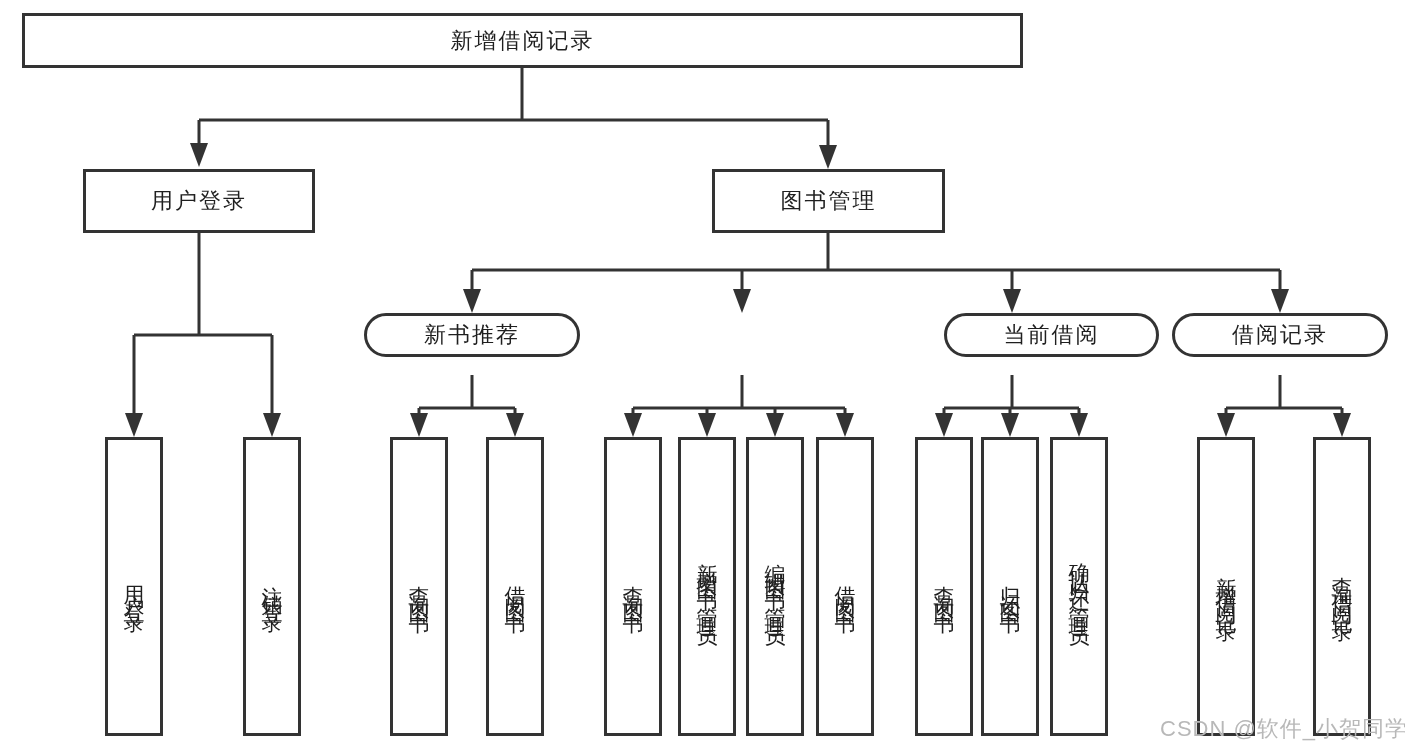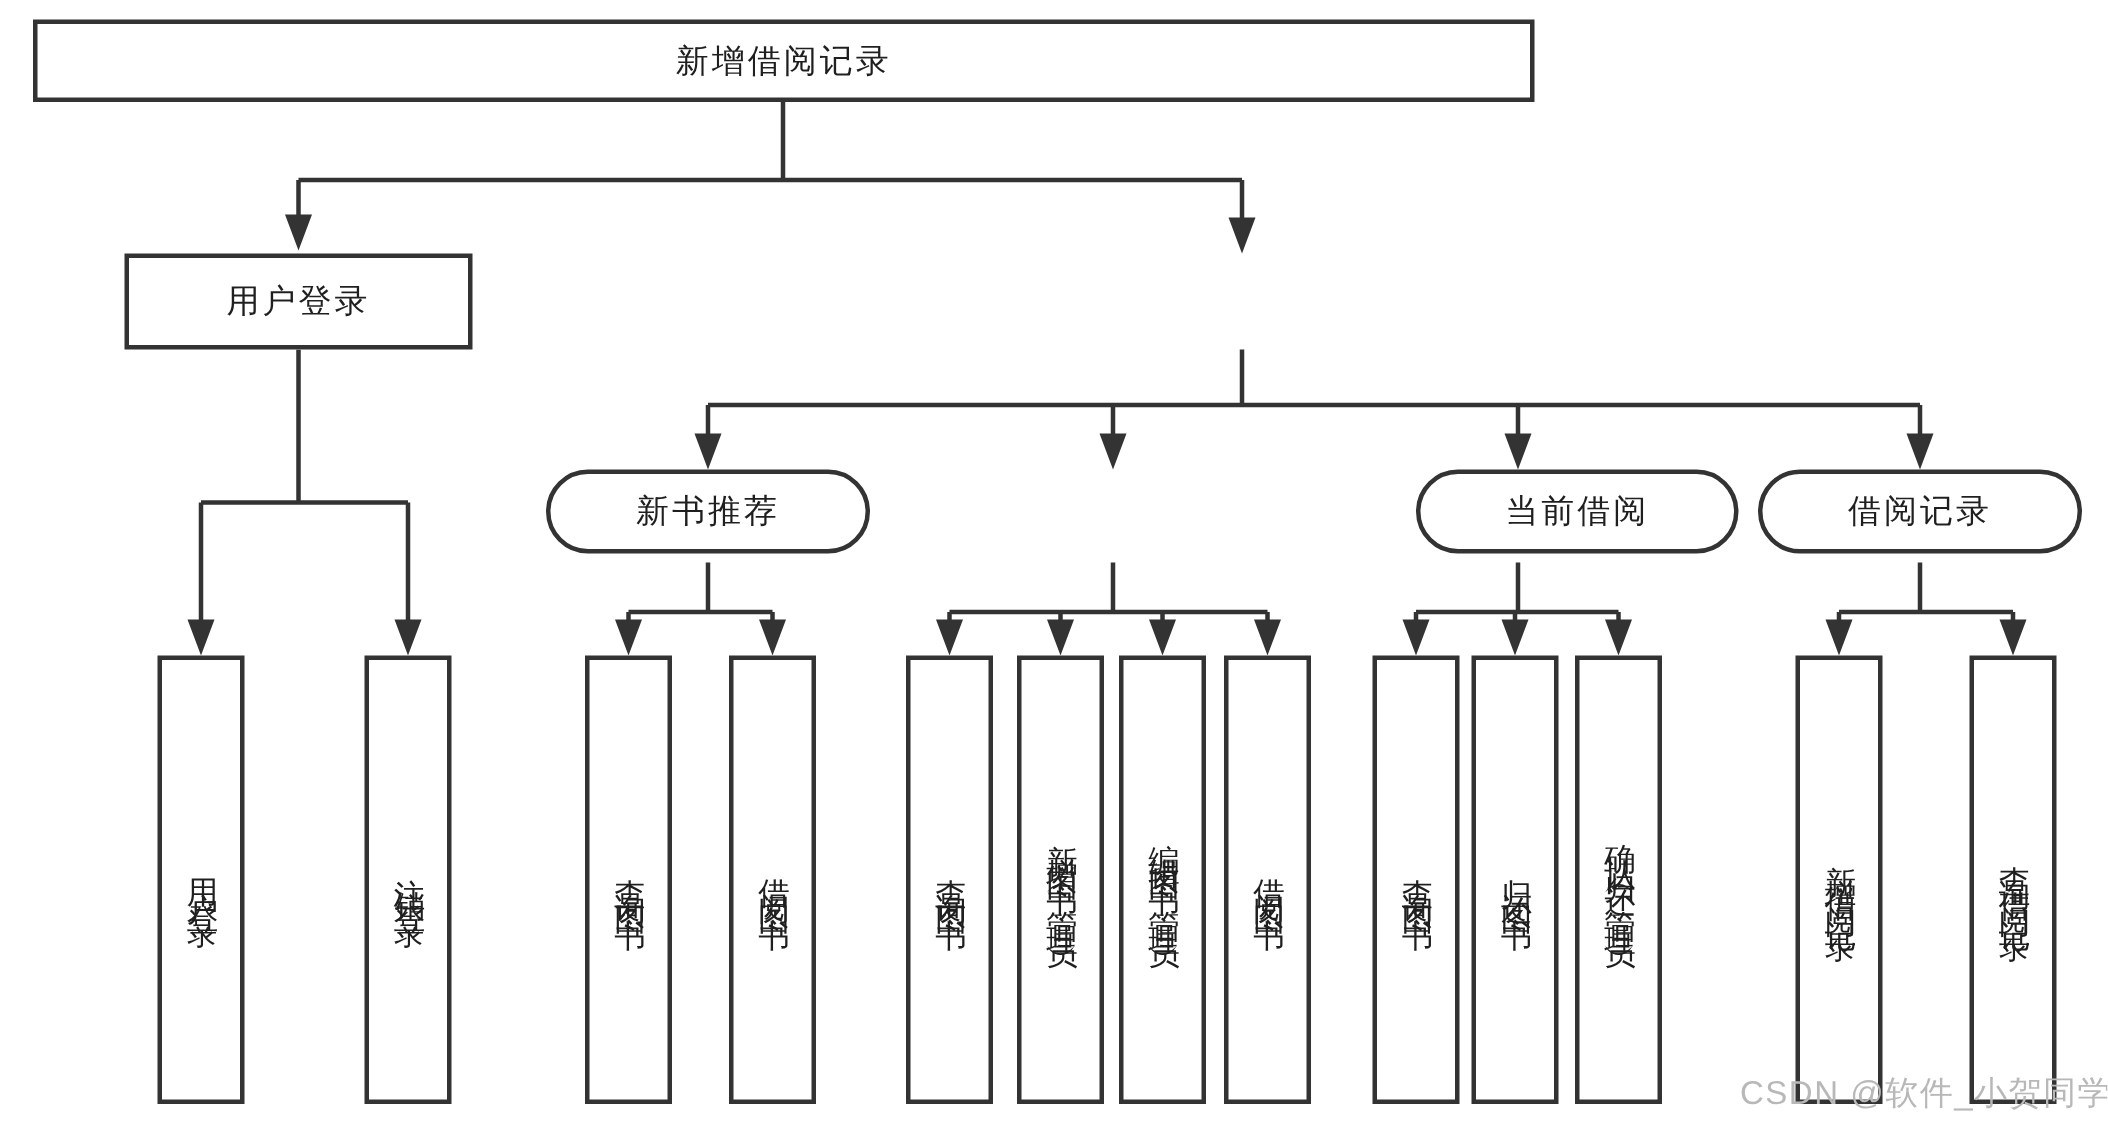--- a/index.html
+++ b/index.html
@@ -28,21 +28,21 @@
     color: #1f1f1f;
   }
   .hlabel {
     font-size: 22px;
     letter-spacing: 2px;
     white-space: nowrap;
   }
   .root-box   { left: 22px;  top: 13px;  width: 1001px; height: 55px; }
   .l2-a       { left: 83px;  top: 169px; width: 232px;  height: 64px; }
   .l2-b       { left: 712px; top: 169px; width: 233px;  height: 64px; }
-  .l3         { top: 313px; height: 56px; border-radius: 28px; }
+  .l3         { top: 313px; height: 44px; border-radius: 28px; }
   .l3-a { left: 364px;  width: 216px; }
   .l3-b { left: 635px;  width: 215px; }
   .l3-c { left: 944px;  width: 215px; }
   .l3-d { left: 1172px; width: 216px; }
   .leaf {
     top: 437px;
     width: 58px;
     height: 299px;
   }
   .vlabel {
@@ -117,20 +117,23 @@
     <polygon points="1333,413 1351,413 1342,437" fill="#333333"></polygon>
   </svg>
 
   <div class="box root-box">
     <span class="hlabel">新增借阅记录</span>
   </div>
 
   <div class="box l2-a">
     <span class="hlabel">用户登录</span>
   </div>
+  <div class="box l2-b">
+    <span class="hlabel">图书管理</span>
+  </div>
 
   <div class="box l3 l3-a">
     <span class="hlabel">新书推荐</span>
   </div>
   <div class="box l3 l3-c">
     <span class="hlabel">当前借阅</span>
   </div>
   <div class="box l3 l3-d">
     <span class="hlabel">借阅记录</span>
   </div>

